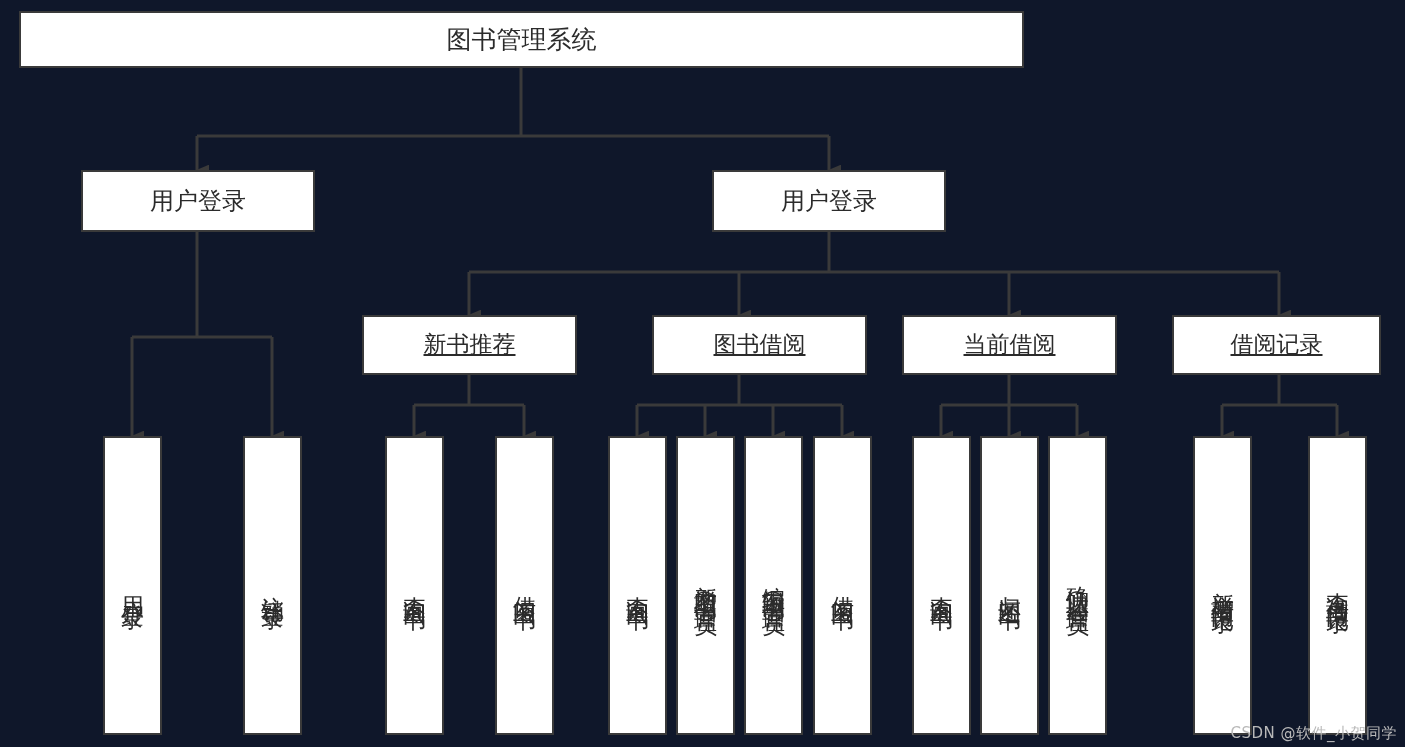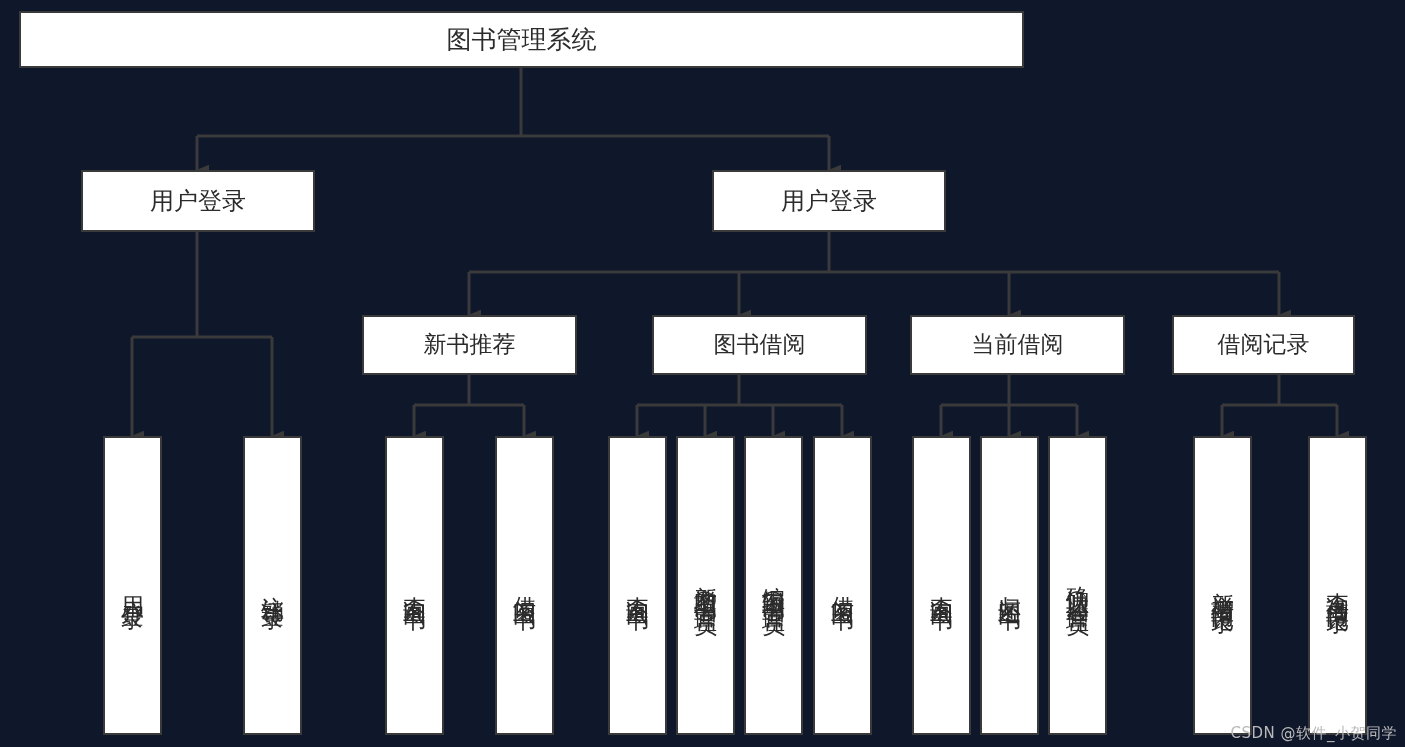--- a/index.html
+++ b/index.html
@@ -40,21 +40,21 @@
   .node-label {
     color: #2b2b2b;
     font-family: "DejaVu Sans", "Liberation Sans", sans-serif;
     font-weight: 400;
     line-height: 1.12;
     white-space: pre;
     text-align: center;
   }
   .lvl0 .node-label { font-size: 25px; }
   .lvl1 .node-label { font-size: 24px; }
-  .lvl2 .node-label { font-size: 23px; }
+  .lvl2 .node-label { font-size: 23px; text-decoration: underline; }
 
   .leaf-box {
     position: absolute;
     box-sizing: border-box;
     background: #ffffff;
     border: 2px solid #3a3a3a;
     overflow: hidden;
     display: flex;
     align-items: flex-start;
     justify-content: center;
@@ -158,24 +158,24 @@
   <div class="node-box lvl1" style="left:712px; top:170px; width:234px; height:62px;">
     <span class="node-label">用户登录</span>
   </div>
 
   <div class="node-box lvl2" style="left:362px; top:315px; width:215px; height:60px;">
     <span class="node-label">新书推荐</span>
   </div>
   <div class="node-box lvl2" style="left:632px; top:315px; width:215px; height:60px;margin-left:20px;">
     <span class="node-label">图书借阅</span>
   </div>
-  <div class="node-box lvl2" style="left:902px; top:315px; width:215px; height:60px;margin-left:8px;">
+  <div class="node-box lvl2" style="left:902px; top:315px; width:215px; height:60px;">
     <span class="node-label">当前借阅</span>
   </div>
-  <div class="node-box lvl2" style="left:1172px; top:315px; width:183px; height:60px;">
+  <div class="node-box lvl2" style="left:1172px; top:315px; width:209px; height:60px;">
     <span class="node-label">借阅记录</span>
   </div>
 
   <div class="leaf-box" style="left:103px; top:436px; width:59px; height:299px;">
     <div class="leaf-inner">
       <span class="leaf-label">用户登录</span>
     </div>
   </div>
   <div class="leaf-box" style="left:243px; top:436px; width:59px; height:299px;">
     <div class="leaf-inner">

